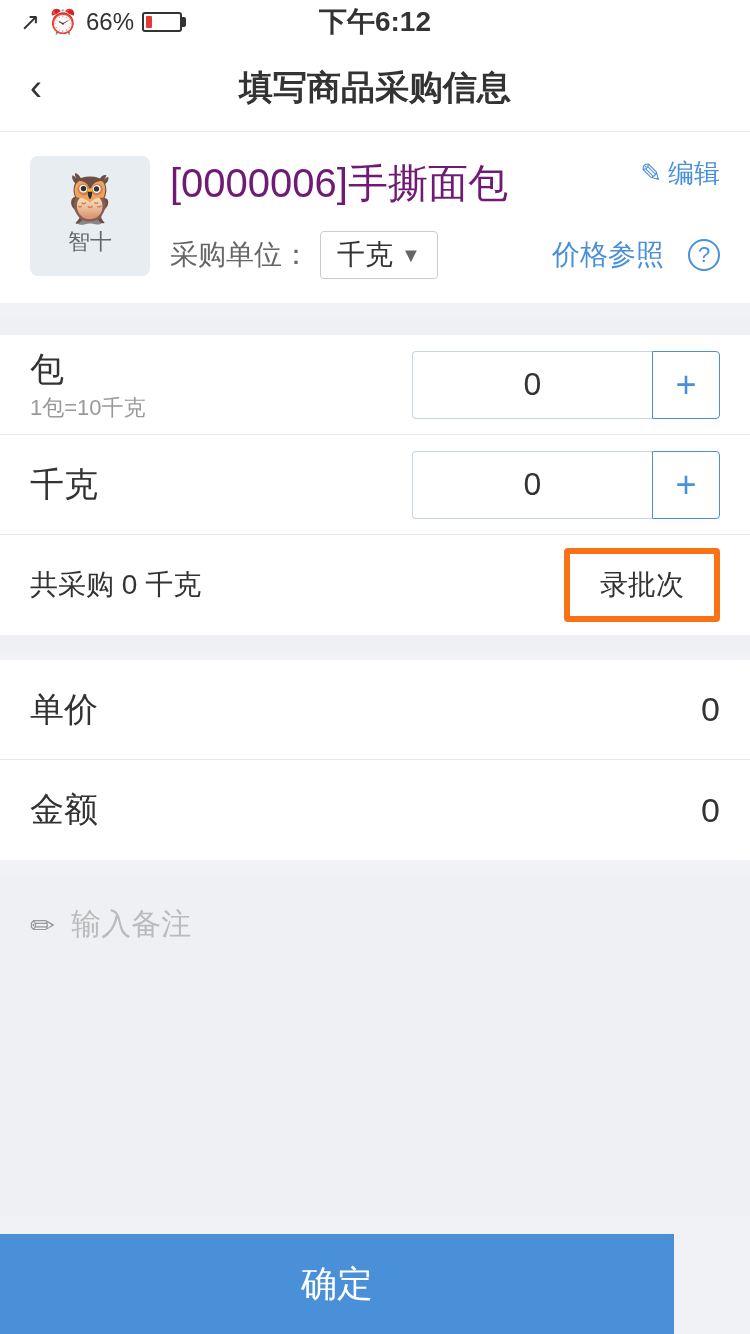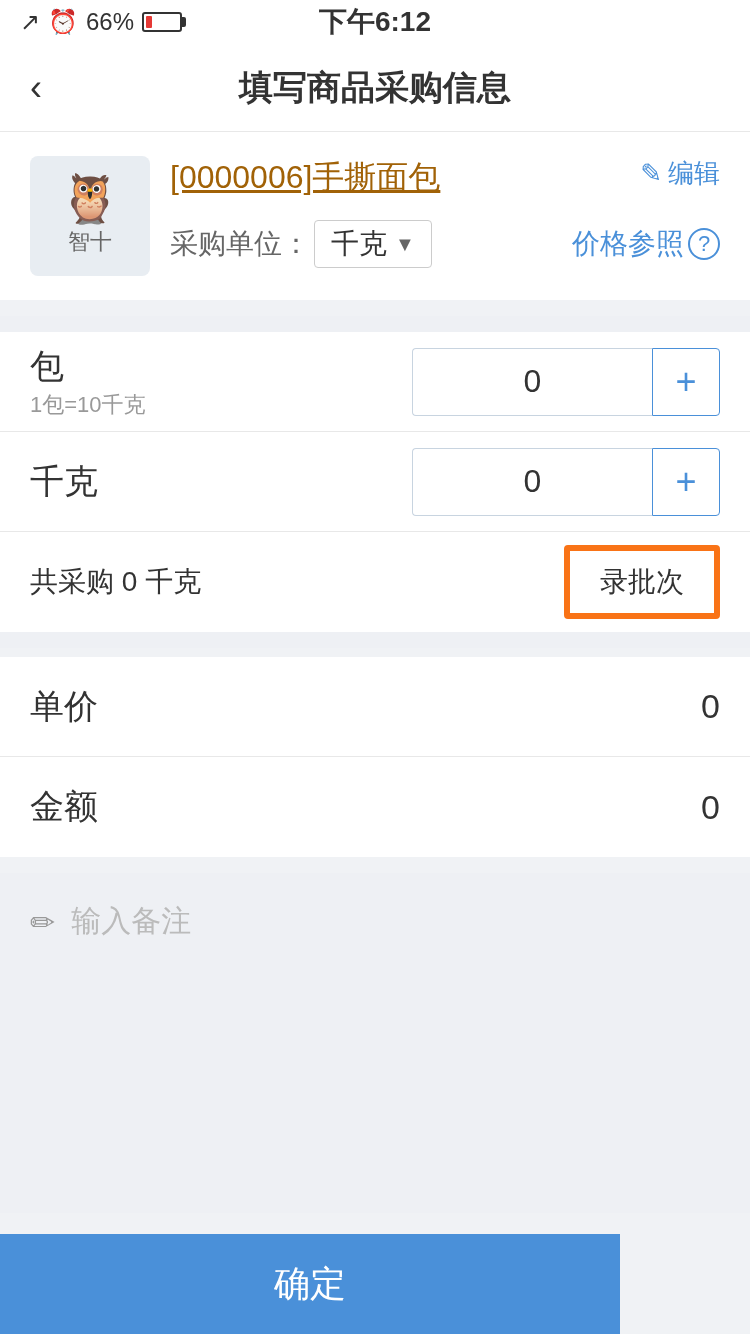--- a/index.html
+++ b/index.html
@@ -132,24 +132,23 @@
     .product-info {
       flex: 1;
     }
     .product-name-row {
       display: flex;
       justify-content: space-between;
       align-items: flex-start;
       margin-bottom: 20px;
     }
     .product-name {
-      font-size: 32px;
-      color: #a16207;
+      font-size: 40px;
+      color: #701a75;
       font-weight: 500;
-      text-decoration: underline;
     }
     .edit-btn {
       font-size: 26px;
       color: #4a90d9;
       display: flex;
       align-items: center;
       gap: 6px;
     }
     .unit-row {
       display: flex;
@@ -173,21 +172,21 @@
     }
     .unit-select-arrow {
       font-size: 20px;
       color: #666;
     }
     .price-ref {
       font-size: 28px;
       color: #4a90d9;
       display: flex;
       align-items: center;
-      gap: 4px;
+      gap: 24px;
     }
     .price-ref-icon {
       width: 32px;
       height: 32px;
       border: 2px solid #4a90d9;
       border-radius: 50%;
       display: flex;
       align-items: center;
       justify-content: center;
       font-size: 22px;
@@ -327,21 +326,21 @@
     .note-placeholder {
       font-size: 30px;
       color: #bbb;
     }
 
     
     .confirm-btn {
       position: fixed;
       bottom: 0;
       left: 0;
-      width: 620px;
+      width: 674px;
       height: 100px;
       background: #4a90d9;
       display: flex;
       align-items: center;
       justify-content: center;
       font-size: 36px;
       color: #fff;
       font-weight: 500;
       cursor: pointer;
     }
@@ -375,21 +374,21 @@
   </div>
   <div class="product-info">
     <div class="product-name-row">
       <span class="product-name">[0000006]手撕面包</span>
       <span class="edit-btn">
         <span>✎</span>
         <span>编辑</span>
       </span>
     </div>
     <div class="unit-row">
-      <div style="display:flex;align-items:center;gap:4px;">
+      <div style="display:flex;align-items:center;gap:10px;">
         <span class="unit-label">采购单位：</span>
         <div class="unit-select">
           <span>千克</span>
           <span class="unit-select-arrow">▼</span>
         </div>
       </div>
       <div class="price-ref">
         <span>价格参照</span>
         <div class="price-ref-icon">?</div>
       </div>

